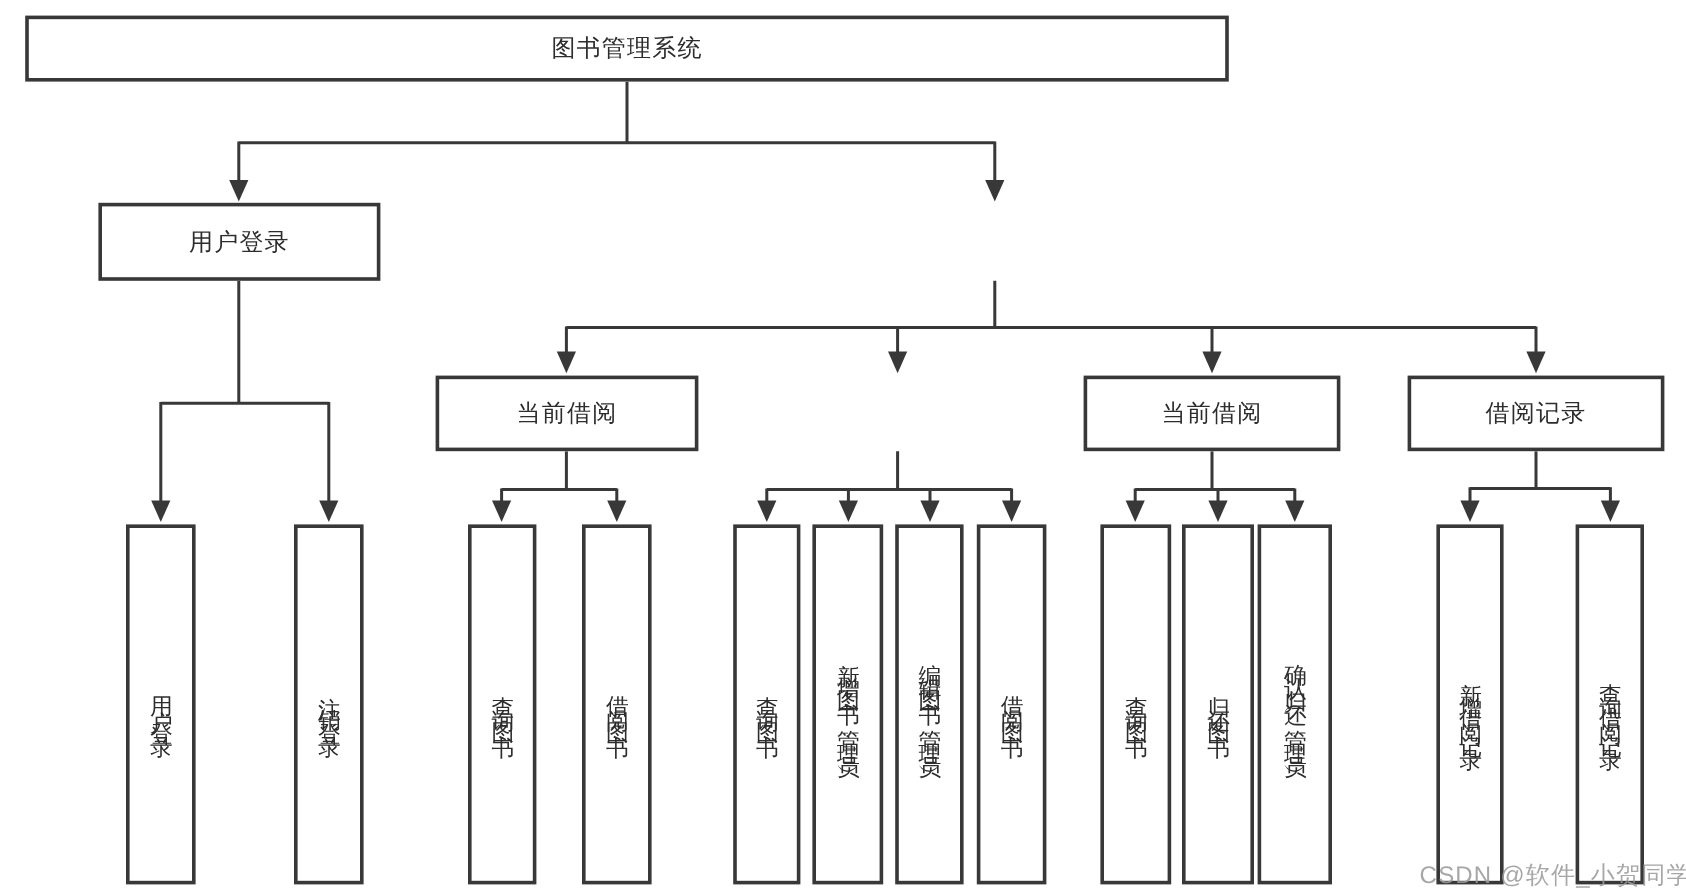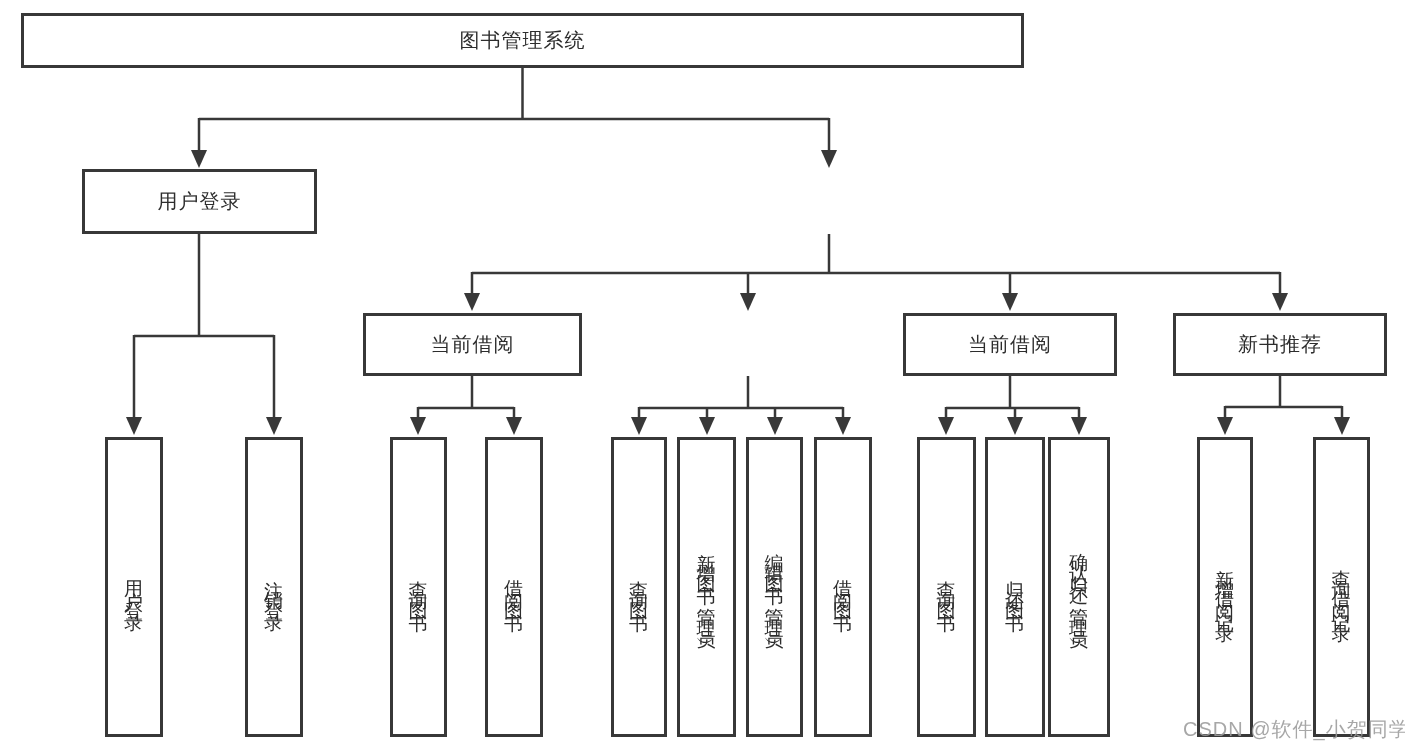--- a/index.html
+++ b/index.html
@@ -126,21 +126,21 @@
     <span>用户登录</span>
   </div>
 
   <div class="box h lvl3 n-rec">
     <span>当前借阅</span>
   </div>
   <div class="box h lvl3 n-cur">
     <span>当前借阅</span>
   </div>
   <div class="box h lvl3 n-log">
-    <span>新书推荐</span>
+    <span>借阅记录</span>
   </div>
 
   <div class="box v lf-1">
     <span>用户登录</span>
   </div>
   <div class="box v lf-2">
     <span>注销登录</span>
   </div>
   <div class="box v lf-3">
     <span>查询图书</span>

